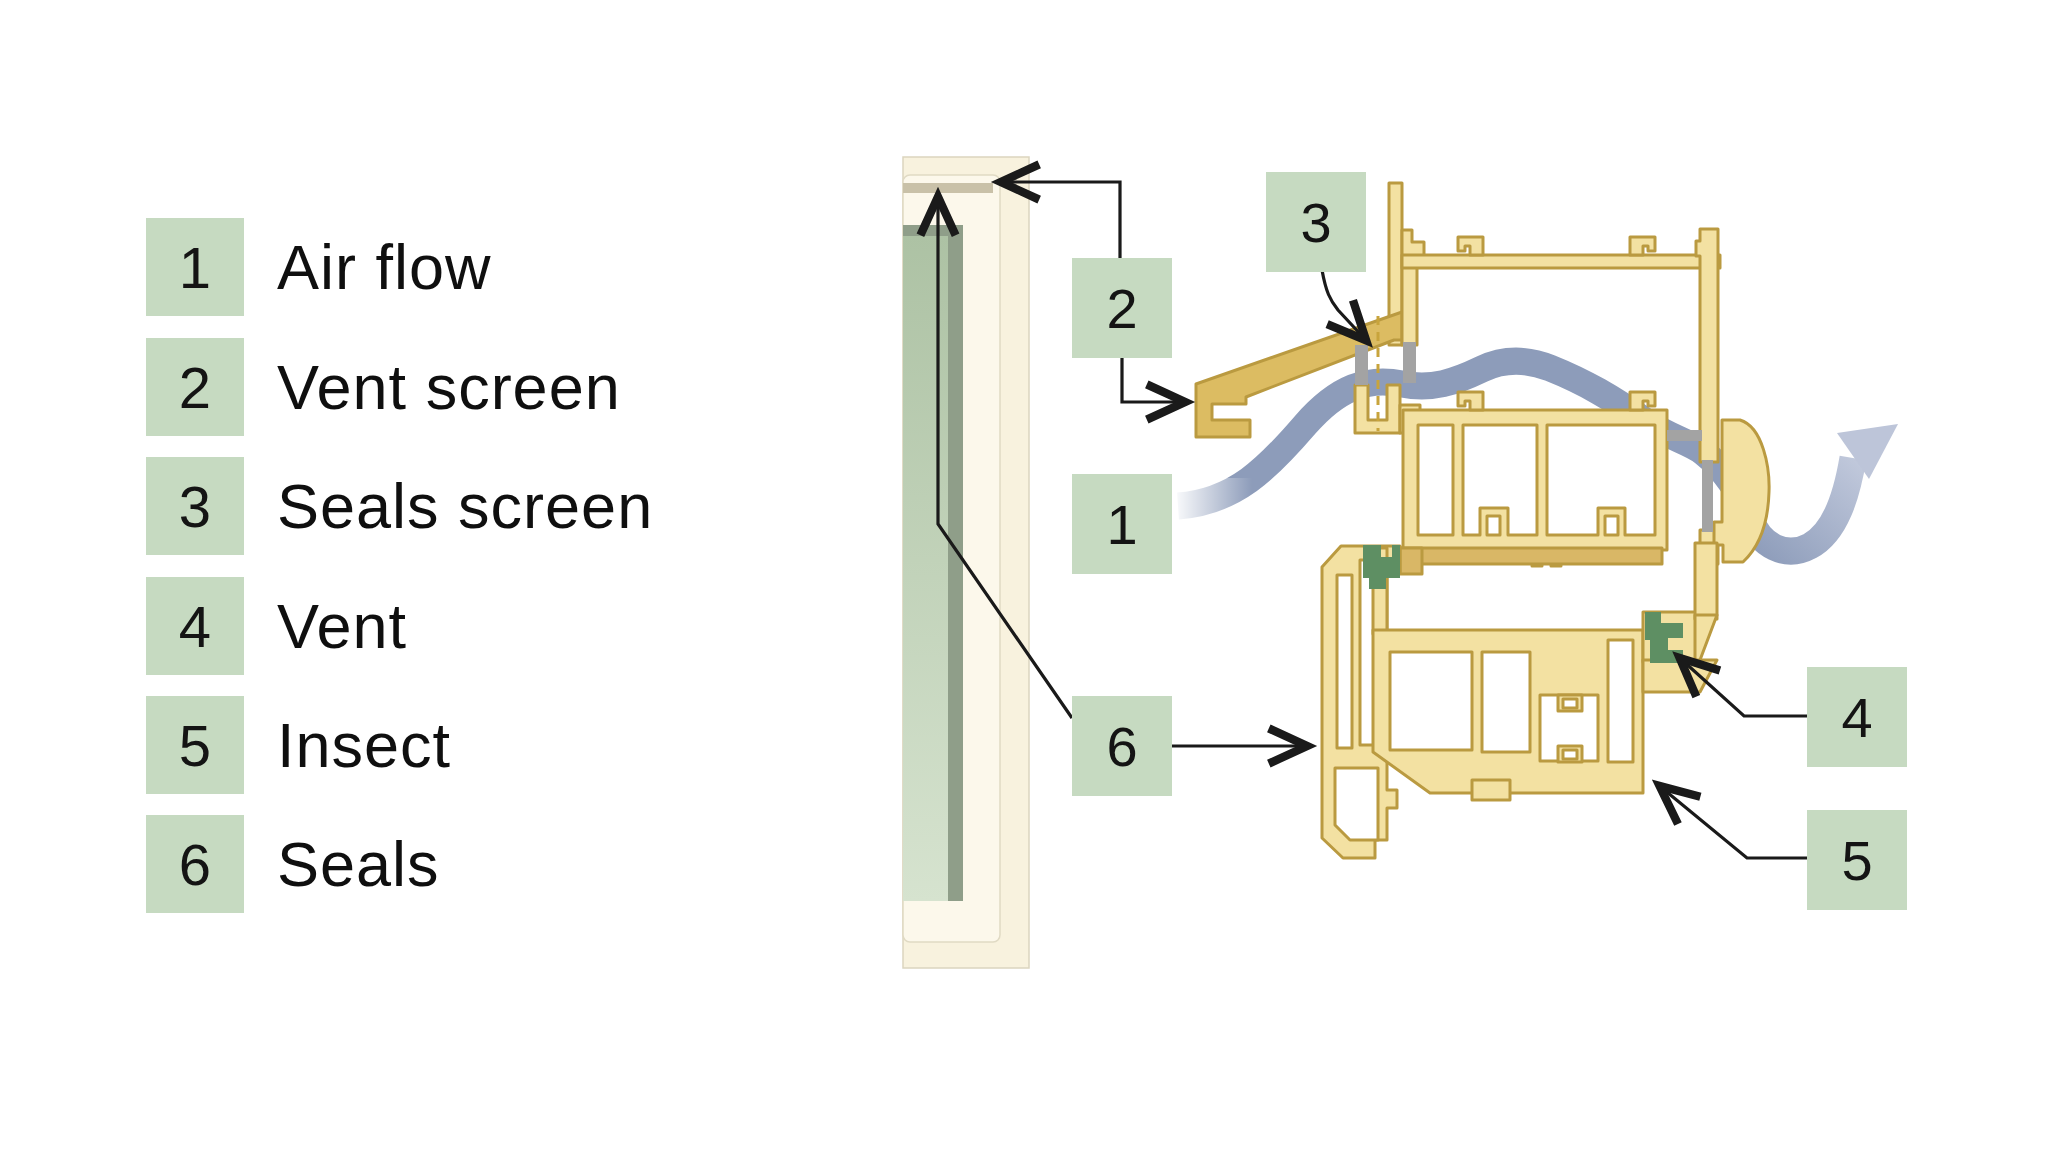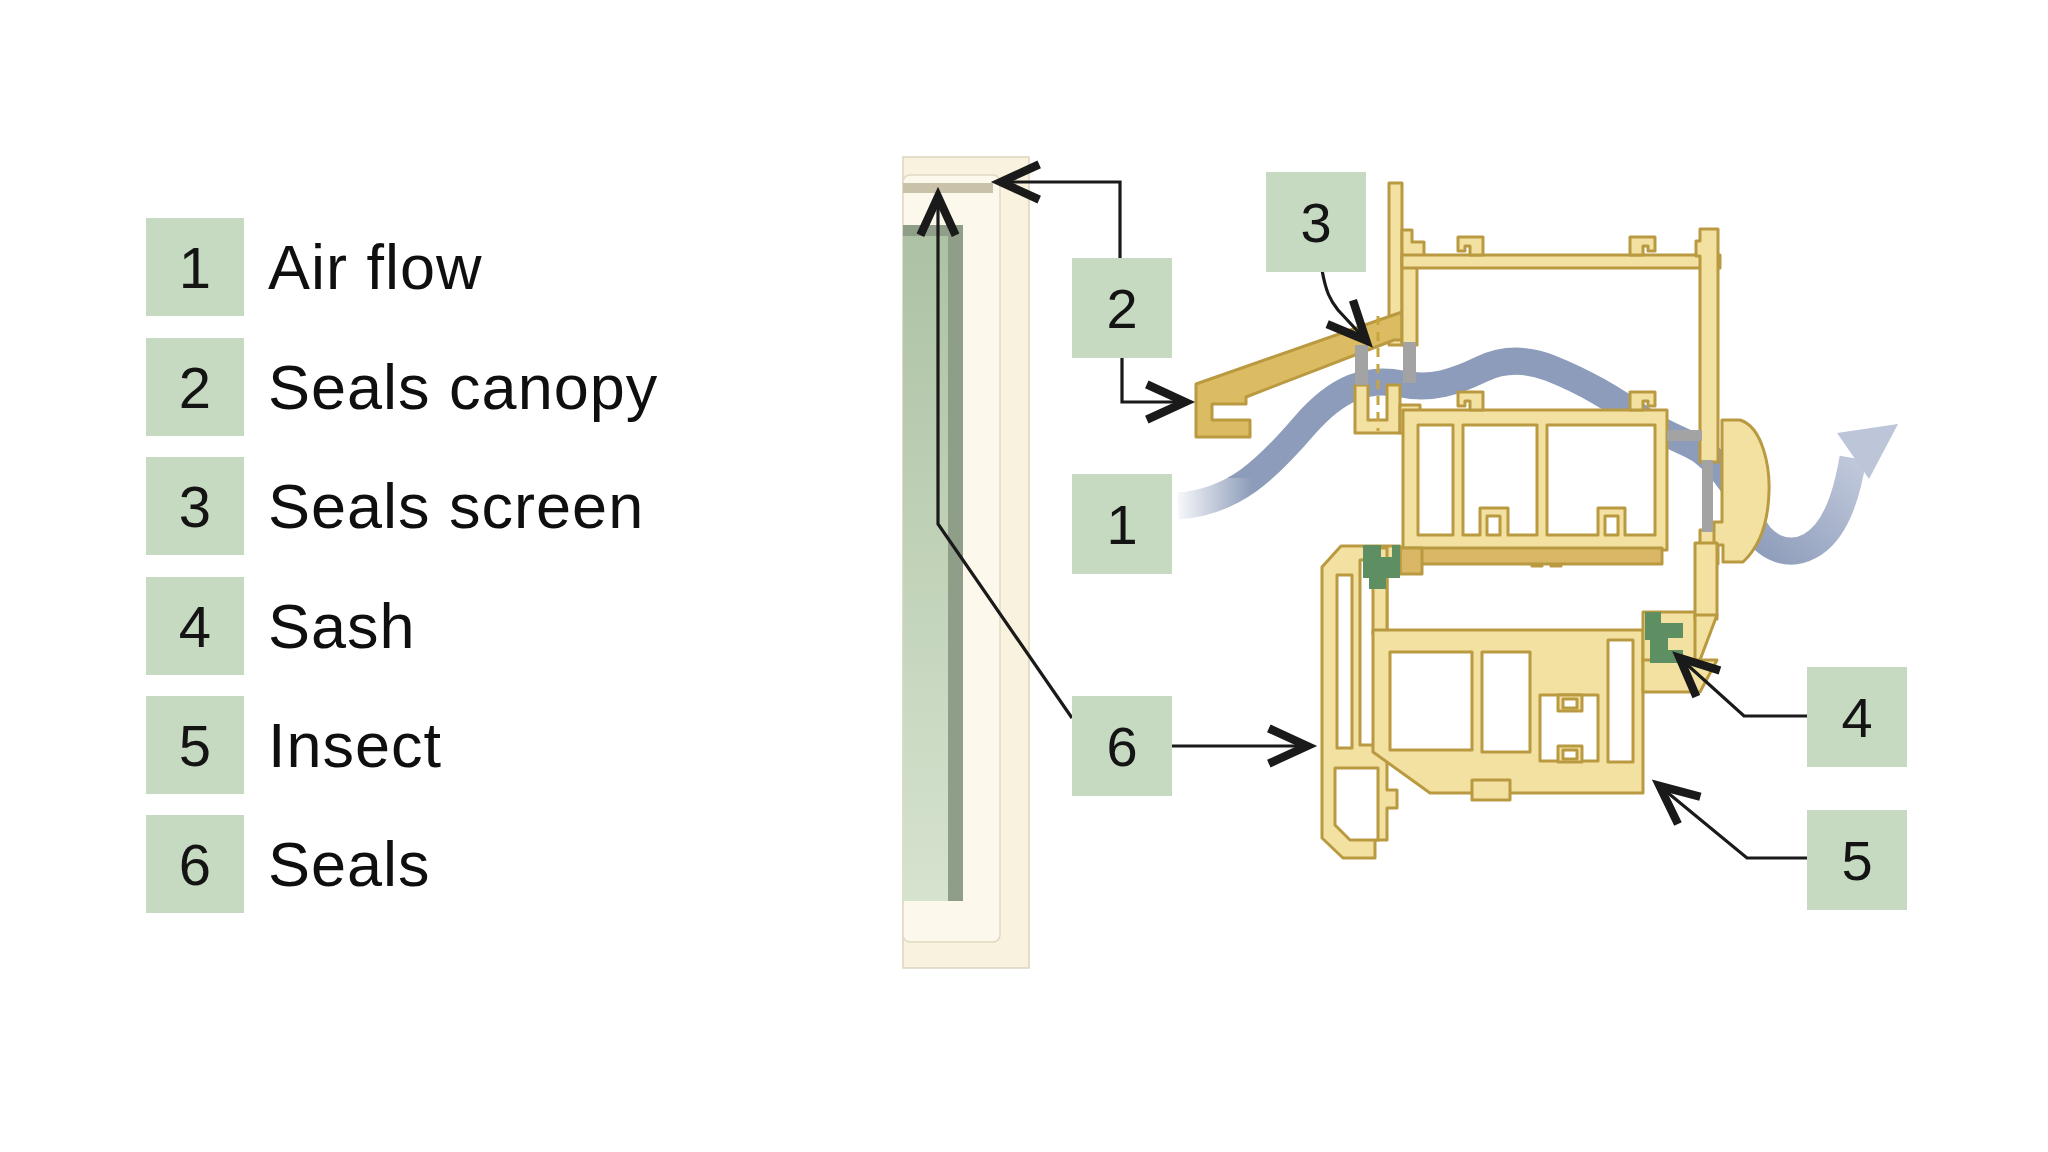--- a/index.html
+++ b/index.html
@@ -2,21 +2,21 @@
 <html><head>
 <meta charset="utf-8">
 <style>
   html,body{margin:0;padding:0;background:#ffffff;}
   .stage{position:relative;width:2048px;height:1152px;background:#ffffff;overflow:hidden;
          font-family:"Liberation Sans",sans-serif;}
   .diagram-svg{position:absolute;left:0;top:0;}
   .lg-row{position:absolute;left:146px;display:flex;align-items:center;}
   .lg-box{width:98px;height:98px;background:#c6dac1;display:flex;align-items:center;
           justify-content:center;font-size:58px;color:#141414;flex:0 0 auto;}
-  .lg-label{font-size:63px;color:#0f0f0f;margin-left:24px;letter-spacing:1px;white-space:nowrap;}
+  .lg-label{font-size:63px;color:#0f0f0f;margin-left:33px;letter-spacing:1px;white-space:nowrap;}
   .callout{position:absolute;width:100px;height:100px;background:#c6dac1;display:flex;
            align-items:center;justify-content:center;font-size:56px;color:#141414;}
 </style>
 </head>
 <body>
 
 <div class="stage">
 
   <svg class="diagram-svg" width="2048" height="1152" viewBox="0 0 2048 1152">
     <defs>
@@ -148,33 +148,33 @@
     <div class="lg-row" style="top:218px">
       <div class="lg-box">
           <span>1</span>
         </div>
       <div class="lg-label">Air flow</div>
     </div>
     <div class="lg-row" style="top:338px">
       <div class="lg-box">
           <span>2</span>
         </div>
-      <div class="lg-label">Seals canopy</div>
+      <div class="lg-label">Vent screen</div>
     </div>
     <div class="lg-row" style="top:457px">
       <div class="lg-box">
           <span>3</span>
         </div>
       <div class="lg-label">Seals screen</div>
     </div>
     <div class="lg-row" style="top:577px">
       <div class="lg-box">
           <span>4</span>
         </div>
-      <div class="lg-label">Sash</div>
+      <div class="lg-label">Vent</div>
     </div>
     <div class="lg-row" style="top:696px">
       <div class="lg-box">
           <span>5</span>
         </div>
       <div class="lg-label">Insect</div>
     </div>
     <div class="lg-row" style="top:815px">
       <div class="lg-box">
           <span>6</span>

